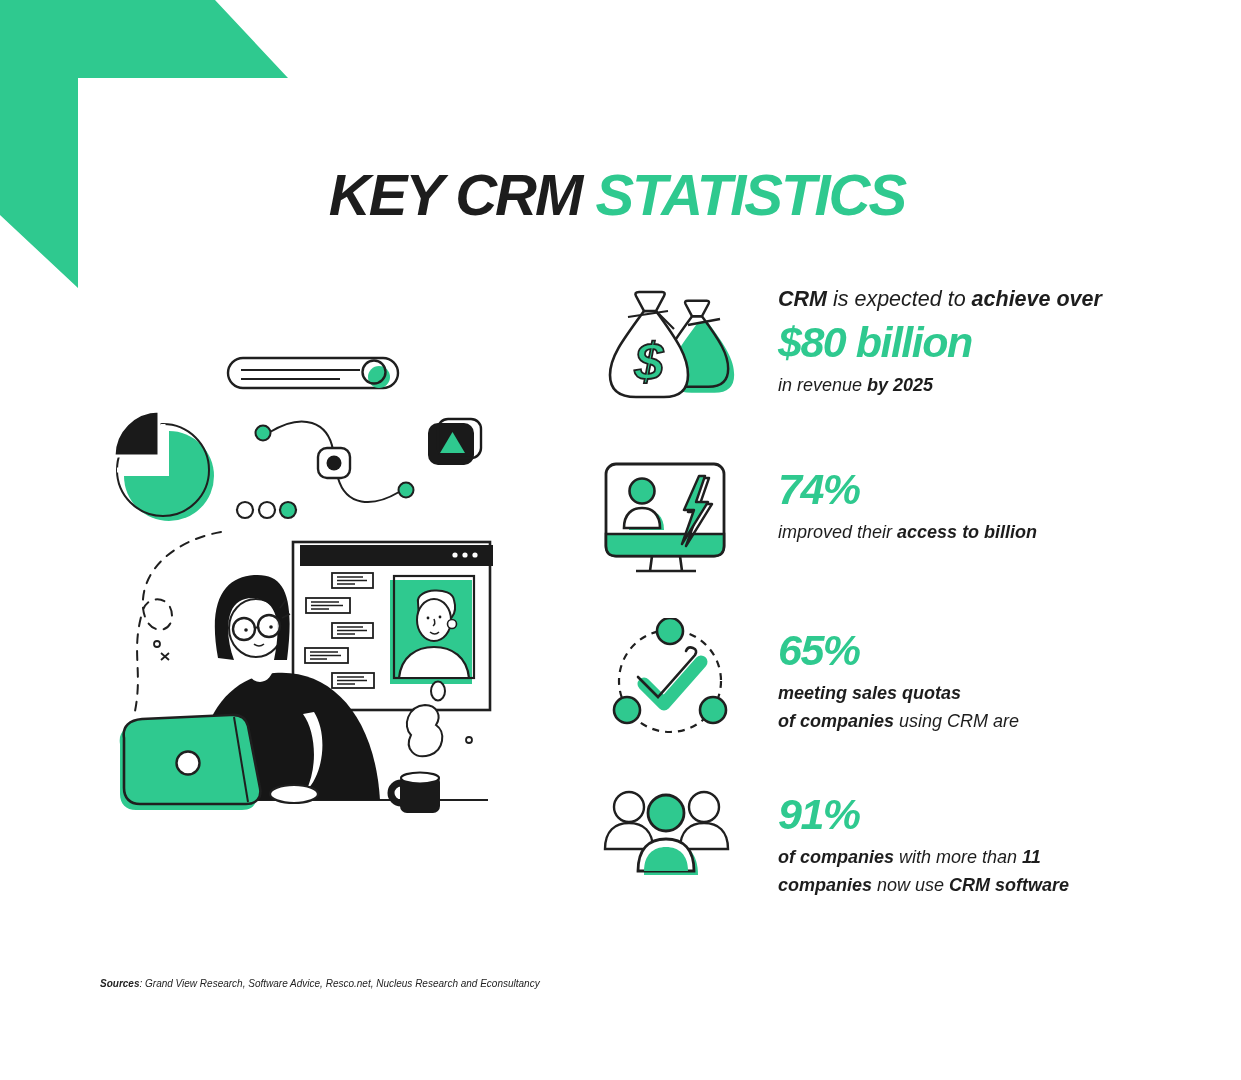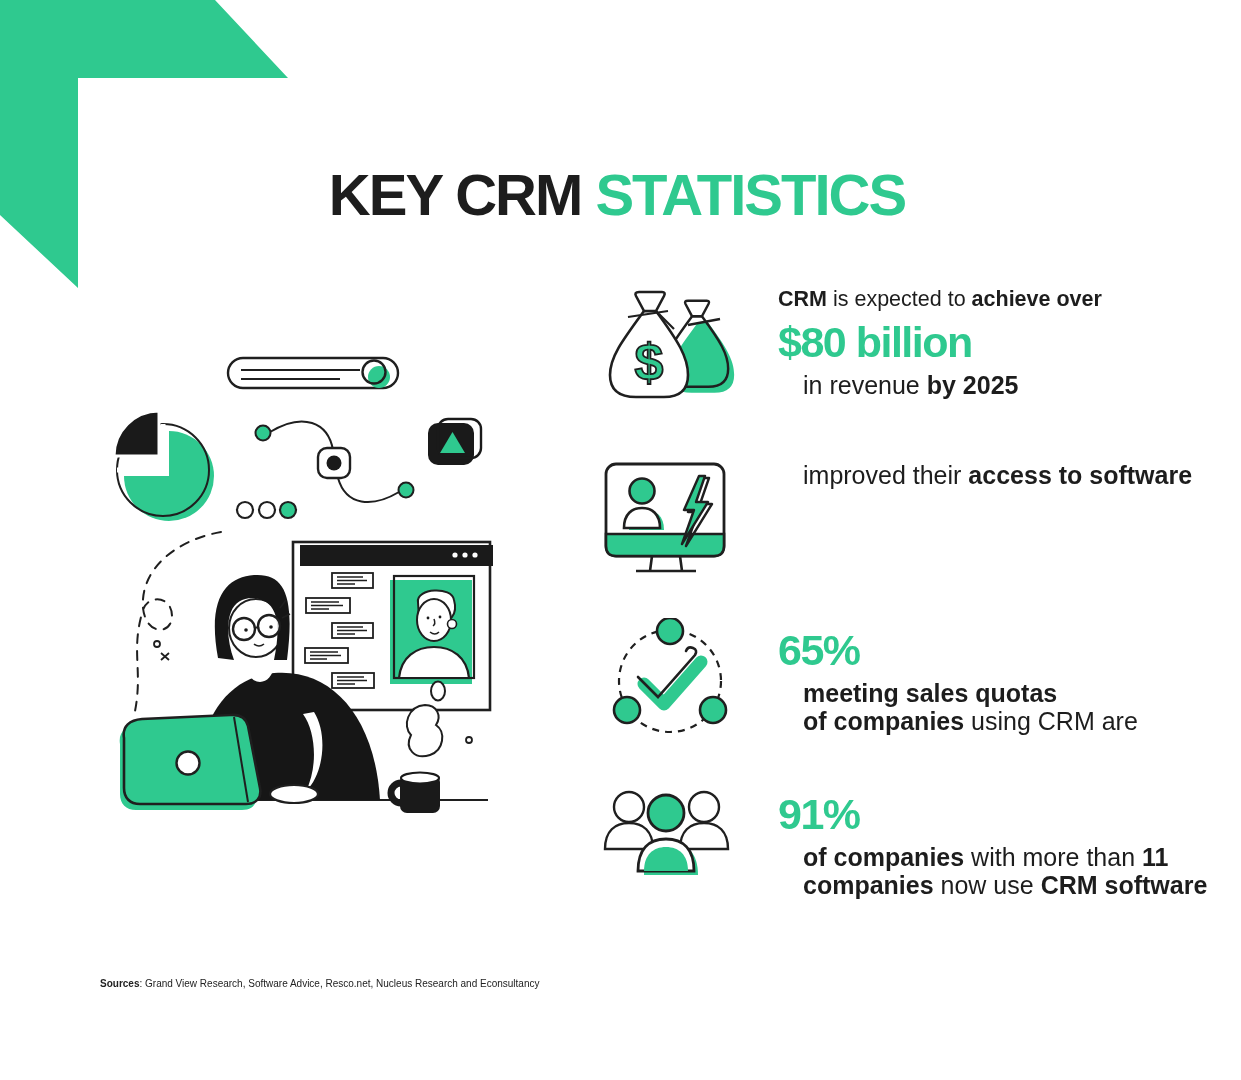--- a/index.html
+++ b/index.html
@@ -1,36 +1,36 @@
 <!DOCTYPE html>
 <html><head>
 <meta charset="utf-8">
 <style>
   html,body{margin:0;padding:0;background:#ffffff;}
   .canvas{
     position:relative;width:1234px;height:1080px;background:#ffffff;overflow:hidden;
-    font-family:"Liberation Sans", sans-serif;color:#1d1d1d;
+    font-family:"Liberation Sans", sans-serif;color:#1d1d1d;font-style:italic;
   }
   .corner{position:absolute;left:0;top:0;}
   .title{
     position:absolute;left:0;right:0;top:124px;text-align:center;
     font-size:58px;font-weight:900;letter-spacing:-2px;line-height:64px;white-space:nowrap;
   }
   .title .t-black{color:#1d1d1d;}
   .title .t-green{color:#2fc98f;}
   .illustration{position:absolute;left:88px;top:326px;}
   .stat-row{position:absolute;}
   .stat-icon{position:absolute;}
   .stat-text{position:absolute;left:778px;width:440px;}
   .stat-pre{font-size:21.5px;line-height:29px;font-weight:400;}
   .stat-pre b,.stat-line b{font-weight:700;}
   .stat-big{
     color:#2fc98f;font-weight:900;font-size:43px;line-height:57px;letter-spacing:-1.5px;
   }
-  .stat-line{font-size:25px;line-height:28px;font-weight:400;margin-left:25px;}
+  .stat-line{font-size:18px;line-height:28px;font-weight:400;}
   .sources{position:absolute;left:100px;top:974px;font-size:10px;line-height:20px;color:#222;}
   .sources b{font-weight:700;}
   svg{display:block;}
 </style>
 </head>
 <body>
 <div class="canvas">
 
   <svg class="corner" width="290" height="290" viewBox="0 0 290 290">
     <polygon points="0,0 215,0 288,78 78,78 78,288 0,215" fill="#2fc98f"></polygon>
@@ -182,21 +182,22 @@
       <rect x="8" y="6" width="118" height="92" rx="10" fill="#ffffff" stroke="#1f1f1f" stroke-width="2.8"></rect>
       <path d="M 8,76 L 126,76 L 126,88 Q 126,98 116,98 L 18,98 Q 8,98 8,88 Z" fill="#2fc98f" stroke="#1f1f1f" stroke-width="2.6"></path>
       <path d="M 54,98 L 52,113 M 82,98 L 84,113 M 38,113 H 98" fill="none" stroke="#1f1f1f" stroke-width="2.6"></path>
       <path d="M 31,72 C 31,58 38,52 48,52 C 58,52 66,58 66,72 Z" fill="#2fc98f"></path>
       <circle cx="44" cy="33" r="12.5" fill="#2fc98f" stroke="#1f1f1f" stroke-width="2.6"></circle>
       <path d="M 26,70 C 26,56 34,50 44,50 C 54,50 62,56 62,70 Z" fill="#ffffff" stroke="#1f1f1f" stroke-width="2.6"></path>
       <polygon points="101,18 86,52 96,52 84,86 110,44 98,44 107,18" fill="none" stroke="#1f1f1f" stroke-width="2.4" stroke-linejoin="round" transform="translate(4,2)"></polygon>
       <polygon points="101,18 86,52 96,52 84,86 110,44 98,44 107,18" fill="#2fc98f" stroke="#1f1f1f" stroke-width="2.4" stroke-linejoin="round"></polygon>
     </svg>
     <div class="stat-text" style="top:461px;">
-      <div class="stat-line"><span>improved their </span><b>access to software</b></div>
+      <div class="stat-big">74%</div>
+      <div class="stat-line"><span>improved their </span><b>access to billion</b></div>
     </div>
   </div>
 
   <div class="stat-row">
     <svg class="stat-icon" style="left:603px;top:618px;" width="135" height="126" viewBox="0 0 135 126">
       <circle cx="67" cy="63" r="51" fill="none" stroke="#1f1f1f" stroke-width="2.2" stroke-dasharray="7 6"></circle>
       <circle cx="67" cy="13" r="13" fill="#2fc98f" stroke="#1f1f1f" stroke-width="2.6"></circle>
       <circle cx="24" cy="92" r="13" fill="#2fc98f" stroke="#1f1f1f" stroke-width="2.6"></circle>
       <circle cx="110" cy="92" r="13" fill="#2fc98f" stroke="#1f1f1f" stroke-width="2.6"></circle>
       <path d="M 41,66 L 61,86 L 98,44" fill="none" stroke="#2fc98f" stroke-width="13" stroke-linecap="round" stroke-linejoin="round"></path>

